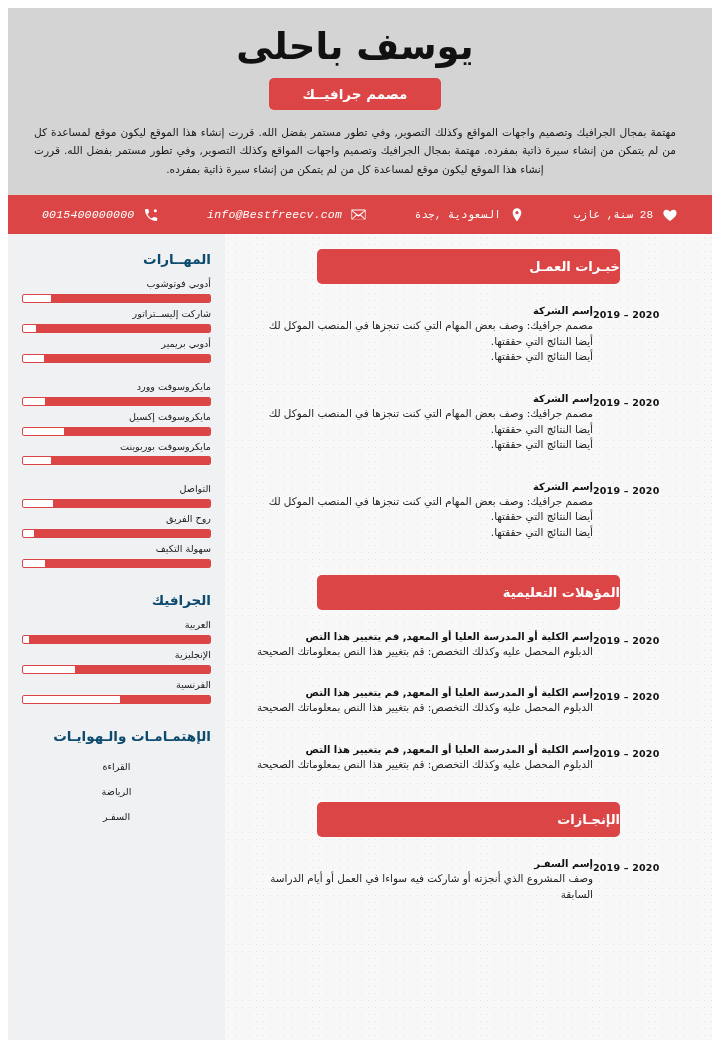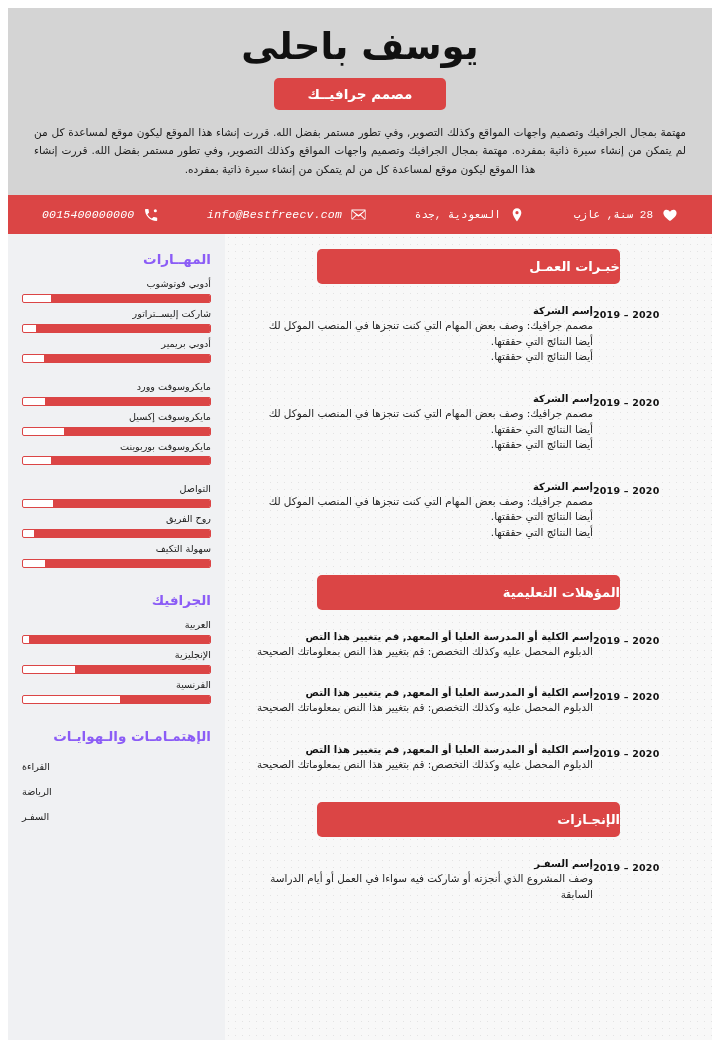--- a/index.html
+++ b/index.html
@@ -16,21 +16,21 @@
     width: 720px;
     height: 1040px;
     background: #ffffff;
     padding: 8px 8px 8px 8px;
     overflow: hidden;
   }
 
   
   .header-band {
     background: #d4d4d4;
-    padding: 18px 26px 16px 26px;
+    padding: 18px 36px 16px 26px;
     text-align: center;
   }
   .full-name {
     font-size: 37px;
     font-weight: bold;
     color: #111111;
     letter-spacing: 0px;
     line-height: 1.15;
     font-family: "DejaVu Sans", "Liberation Sans", sans-serif;
   }
@@ -158,21 +158,21 @@
   .entry-line {
     font-size: 10.4px;
     color: #222222;
     line-height: 1.5;
   }
 
   
   .side-title {
     font-size: 13.5px;
     font-weight: bold;
-    color: #8b5cf6;
+    color: #0c4a6e;
     letter-spacing: 1.2px;
     margin-bottom: 10px;
   }
   .skill-row { margin-bottom: 4px; }
   .skill-label {
     text-align: right;
     font-size: 9.6px;
     color: #1a1a1a;
     line-height: 1.5;
     margin-bottom: 2.5px;
@@ -187,21 +187,21 @@
   }
   .skill-fill {
     position: absolute;
     top: 0;
     bottom: 0;
     right: 0;
     background: #db4545;
   }
   .skill-group { margin-bottom: 0; }
   .hobby-item {
-    text-align: left;
+    text-align: center;
     font-size: 9.6px;
     color: #1a1a1a;
     padding: 7px 0;
   }
   .side-block { margin-bottom: 24px; }
   .spacer-sm { height: 13px; }
   .spacer-md { height: 19px; }
   .spacer-lg { height: 26px; }
 </style>
 </head>

